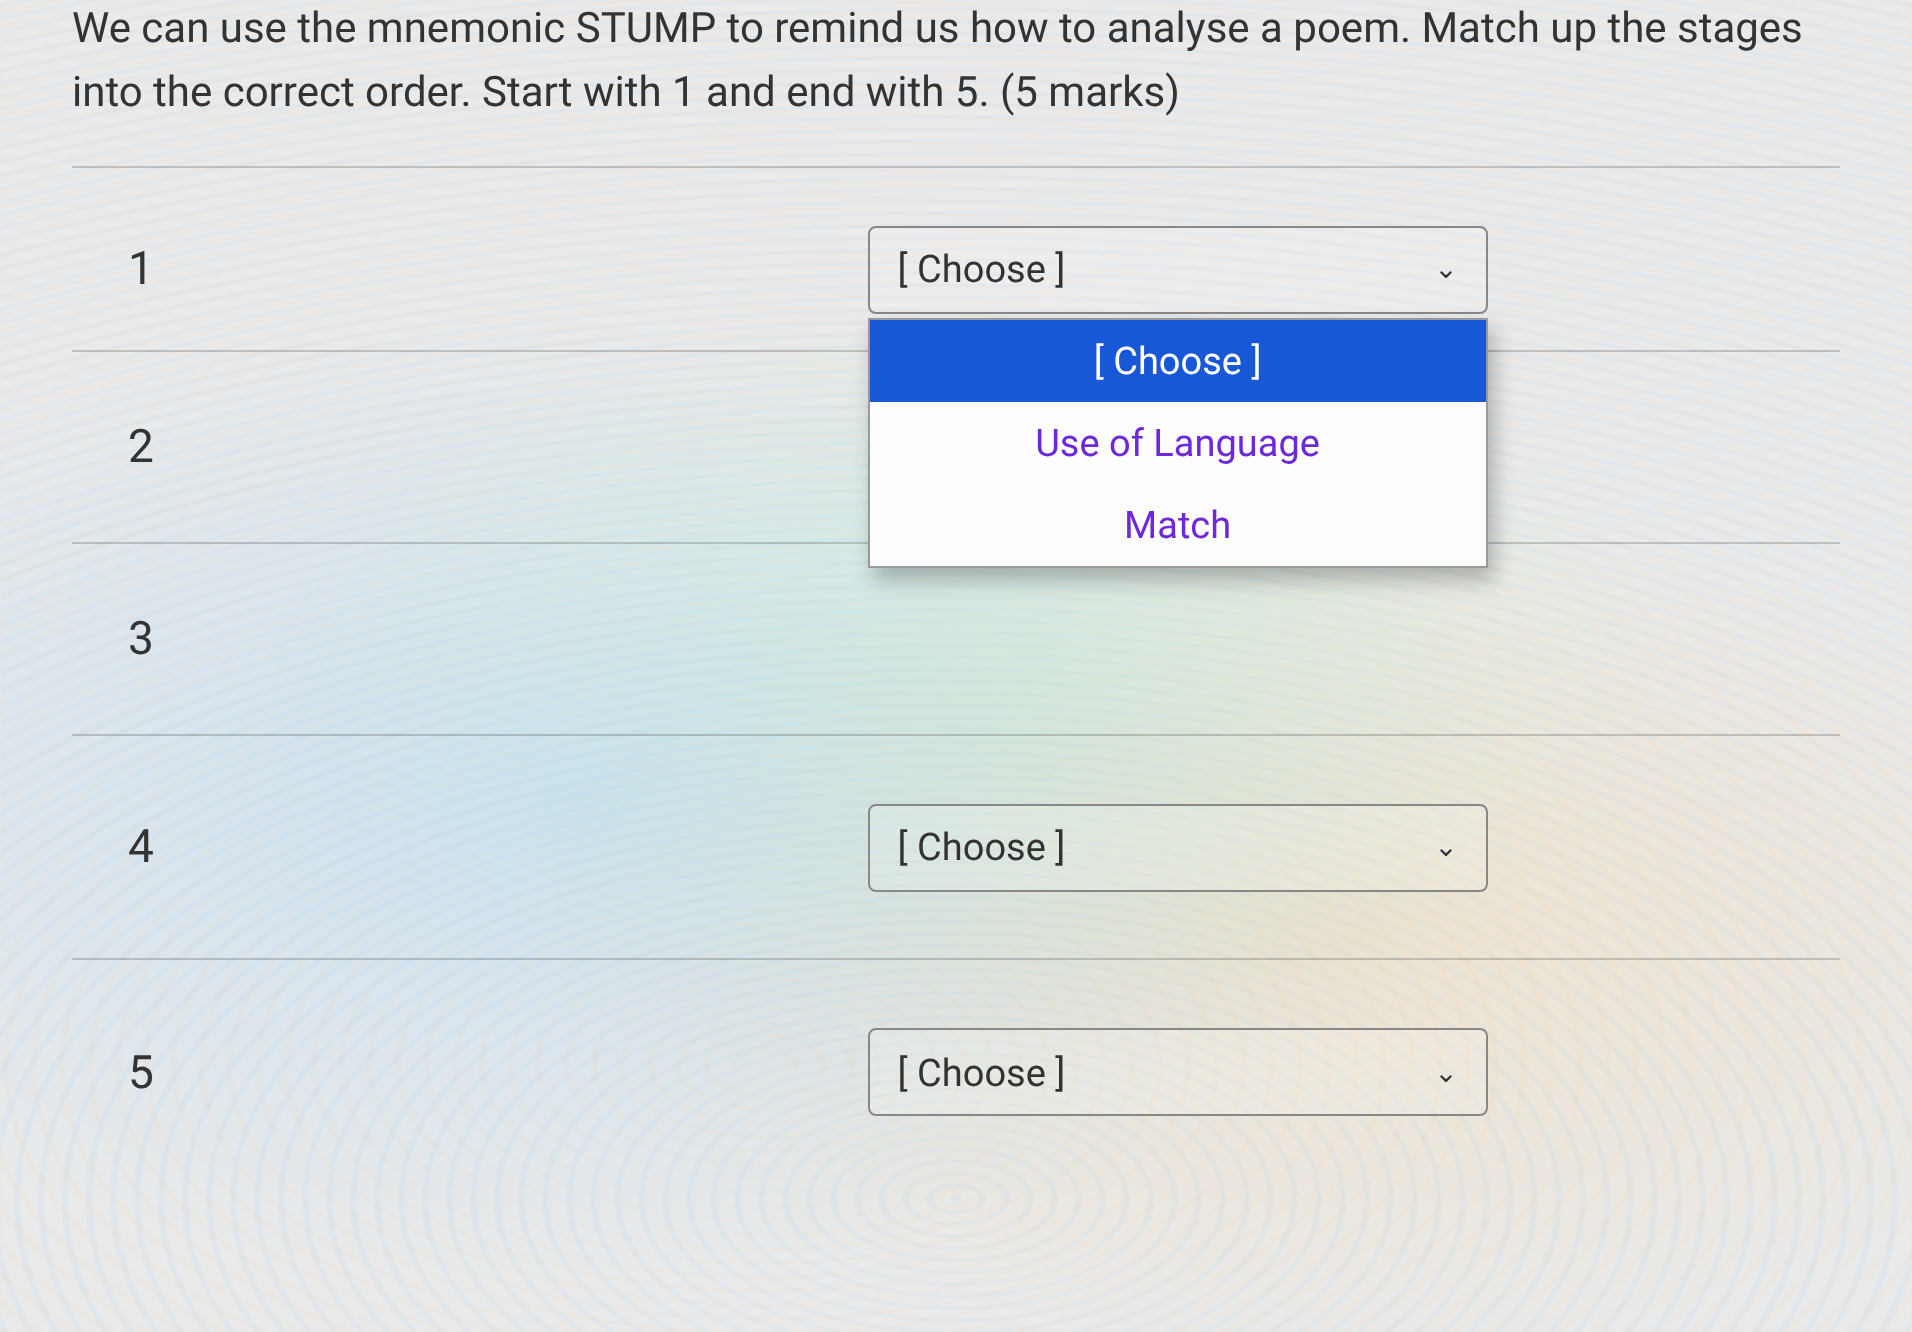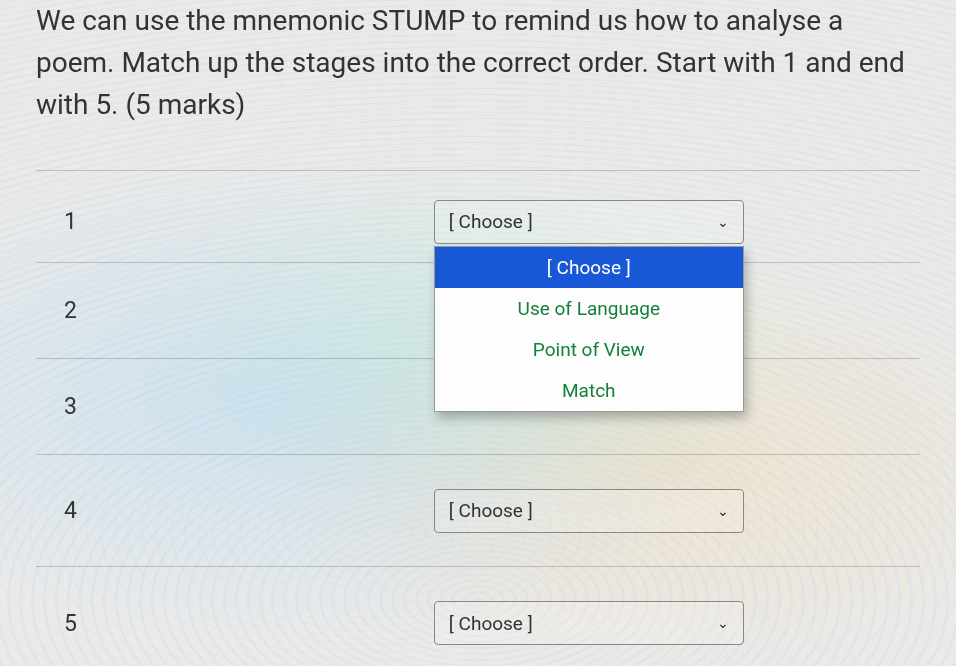--- a/index.html
+++ b/index.html
@@ -26,24 +26,24 @@
         repeating-radial-gradient(ellipse 800px 400px at 40% 80%, rgba(255,180,100,0.06) 0px, rgba(255,180,100,0.06) 3px, transparent 3px, transparent 14px),
         #eaeaea;
       filter: blur(0.5px);
     }
     .content {
       position: relative;
       padding: 0 36px 0 36px;
       color: #2a2a2a;
     }
     .intro {
-      font-size: 28px;
+      font-size: 21px;
       line-height: 1.5;
       padding-top: 0;
-      margin-bottom: 44px;
+      margin-bottom: 20px;
       color: #333;
     }
     .rows {
       border-top: 1px solid rgba(0,0,0,0.18);
     }
     .row {
       display: flex;
       align-items: center;
       min-height: 110px;
       border-bottom: 1px solid rgba(0,0,0,0.18);
@@ -84,21 +84,21 @@
       left: 0;
       width: 310px;
       background: #fdfdfd;
       border: 1px solid #999;
       box-shadow: 3px 6px 10px rgba(0,0,0,0.25);
       z-index: 10;
     }
     .dropdown-item {
       padding: 9px 14px;
       font-size: 19px;
-      color: #15803d;
+      color: #6d28d9;
       cursor: pointer;
     }
     .dropdown-item.selected {
       background: #1857d6;
       color: #fff;
     }
     
     .row.r1 { min-height: 92px; padding-top: 24px; padding-bottom: 14px;}
     .row.r2 { min-height: 96px; }
     .row.r3 { min-height: 96px; }
@@ -118,21 +118,20 @@
     <div class="row r1">
       <div class="row-label">1</div>
       <div class="row-control">
         <div class="select-box">
           <span>[ Choose ]</span>
           <span class="chev">⌄</span>
         </div>
         <div class="dropdown">
           <div class="dropdown-item selected">[ Choose ]</div>
           <div class="dropdown-item">Use of Language</div>
-          <div class="dropdown-item">Point of View</div>
           <div class="dropdown-item">Match</div>
         </div>
       </div>
     </div>
 
     <div class="row r2">
       <div class="row-label">2</div>
       <div class="row-control"></div>
     </div>
 

